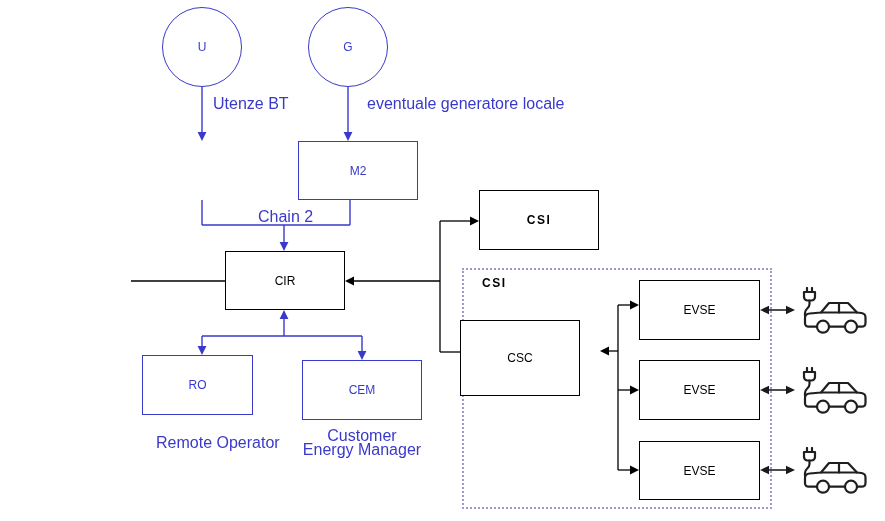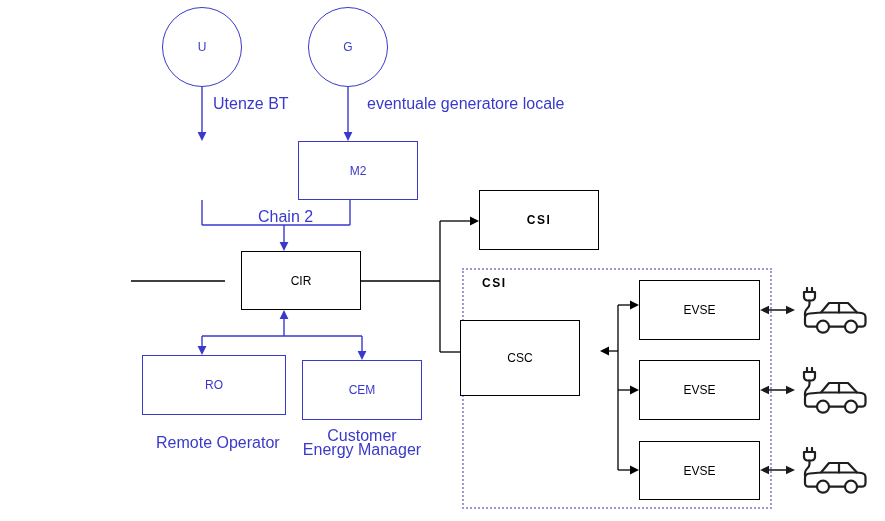--- a/index.html
+++ b/index.html
@@ -99,25 +99,25 @@
 
   <div class="caption" style="left:213px;top:97px;">Utenze BT</div>
   <div class="caption" style="left:367px;top:97px;">eventuale generatore locale</div>
 
   <div class="node blue" style="left:298px;top:141px;width:120px;height:59px;">
     <span>M2</span>
   </div>
 
   <div class="caption" style="left:258px;top:210px;">Chain 2</div>
 
-  <div class="node black" style="left:225px;top:251px;width:120px;height:59px;margin-left:16px;">
+  <div class="node black" style="left:225px;top:251px;width:120px;height:59px;">
     <span>CIR</span>
   </div>
 
-  <div class="node blue" style="left:142px;top:355px;width:144px;height:60px;">
+  <div class="node blue" style="left:142px;top:355px;width:111px;height:60px;">
     <span>RO</span>
   </div>
   <div class="node blue" style="left:302px;top:360px;width:120px;height:60px;">
     <span>CEM</span>
   </div>
   <div class="caption" style="left:156px;top:436px;">Remote Operator</div>
   <div class="caption center" style="left:302px;top:429px;width:120px;">
     <div>Customer</div>
     <div>Energy Manager</div>
   </div>

